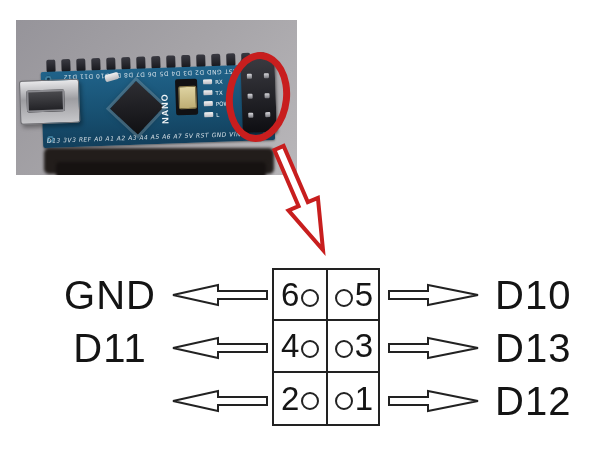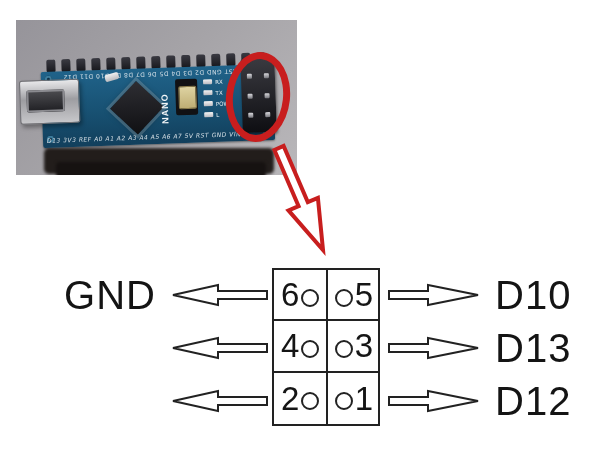--- a/index.html
+++ b/index.html
@@ -225,18 +225,19 @@
     <span class="pin-circle"></span>
   </div>
   <div class="cell right">
     <span class="pin-circle"></span>
     <span class="pin-num">1</span>
   </div>
 </div>
 
 <div class="label-col left-col">
   <div class="lbl">GND</div>
+  <div class="lbl">D11</div>
 </div>
 <div class="label-col right-col">
   <div class="lbl">D10</div>
   <div class="lbl">D13</div>
   <div class="lbl">D12</div>
 </div>
 
 </body></html>

